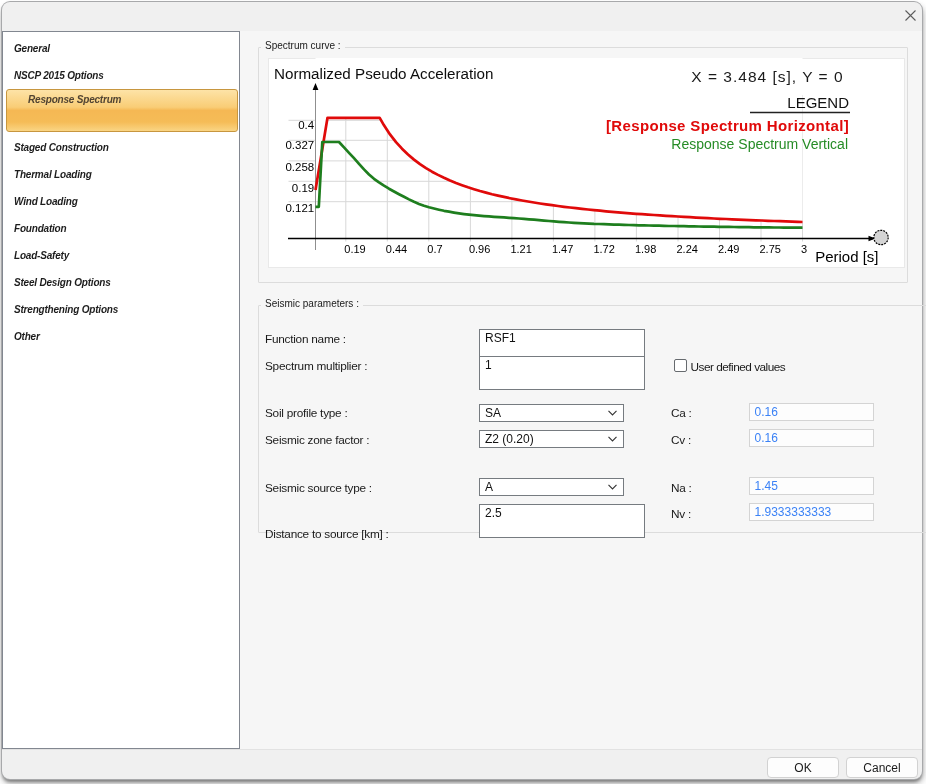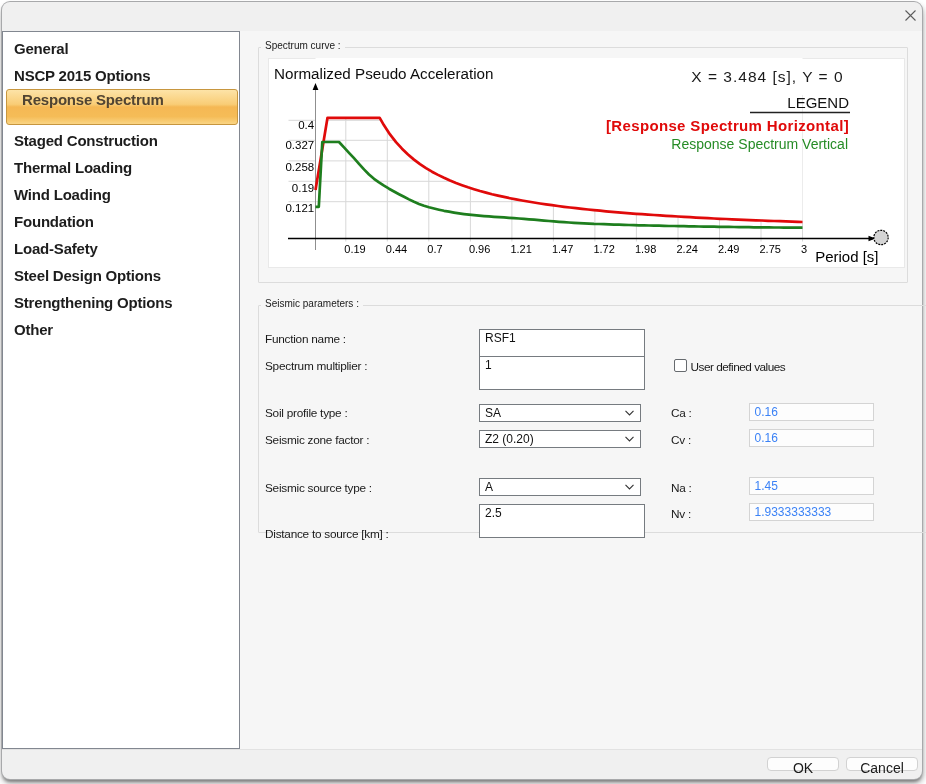--- a/index.html
+++ b/index.html
@@ -2,33 +2,33 @@
 <html><head>
 <meta charset="utf-8">
 <style>
 * { margin:0; padding:0; box-sizing:border-box; }
 html,body { width:926px; height:784px; background:#ffffff; font-family:"Liberation Sans", sans-serif; overflow:hidden; }
 #dlg { position:absolute; left:2px; top:2px; width:920px; height:777px; background:#f0f0f0; border-radius:8px; box-shadow:0 0 0 1px #a8a9ab, 0 3px 3px rgba(0,0,0,0.30), 0 5px 7px rgba(0,0,0,0.22), 2px 3px 6px rgba(0,0,0,0.14); }
 #panel { position:absolute; left:0; top:29px; width:920px; height:719px; background:#f6f6f6; border-bottom:1px solid #e2e2e2; border-radius:0 0 0 0; }
 #title { position:absolute; left:10px; top:6px; font-size:12.5px; color:#6e6e6e; letter-spacing:-0.2px;margin-top:27px; }
 #closex { position:absolute; left:902.5px; top:7.5px; }
 #listbox { position:absolute; left:0px; top:29px; width:238px; height:718px; background:#ffffff; border:1px solid #828790; }
-.li { height:27px; line-height:29px; padding-left:11px; font-size:15px; font-weight:bold; letter-spacing:-0.2px; color:#1d1d1d; white-space:nowrap; }
-.li.sel { position:relative; margin:1px 1px 1px 3px; height:36px; line-height:20.5px; padding-left:15px; border:1px solid #c7963f; border-radius:3px; color:#514432;
+.li { height:27px; line-height:29px; padding-left:11px; font-size:10px; font-weight:bold; letter-spacing:-0.2px; color:#1d1d1d; white-space:nowrap;font-style:italic; }
+.li.sel { position:relative; margin:1px 1px 1px 3px; height:43px; line-height:20.5px; padding-left:21px; border:1px solid #c7963f; border-radius:3px; color:#514432;
   background:linear-gradient(to bottom,#fde3a7 0%,#f9cd76 42%,#f5b854 50%,#f5bc57 78%,#fad584 100%); }
 .gb { position:absolute; border:1px solid #dcdcdc; border-radius:1px; }
 .gb > span { position:absolute; top:-8px; left:2px; background:#f6f6f6; padding:0 4px; font-size:10px; color:#202020; }
 #chartbox { position:absolute; left:266px; top:56px; width:637px; height:210px; background:#ffffff; border:1px solid #e9e9e9; }
 .flabel { position:absolute; font-size:11.8px; letter-spacing:-0.25px; color:#1a1a1a; white-space:nowrap; }
 .tb { position:absolute; left:477px; width:166px; height:34px; background:#fff; border:1px solid #767b80; font-size:12px; color:#111; padding:1px 0 0 5px; line-height:15px; }
-.dd { position:absolute; left:477px; width:162px; height:18px; background:#fff; border:1px solid #767b80; font-size:12px; color:#111; padding:1px 0 0 5px; line-height:15px; }
+.dd { position:absolute; left:477px; width:145px; height:18px; background:#fff; border:1px solid #767b80; font-size:12px; color:#111; padding:1px 0 0 5px; line-height:15px; }
 .dd svg { position:absolute; right:6px; top:5px; }
 .dis { position:absolute; left:747px; width:125px; height:18px; background:#fdfdfd; border:1px solid #d4d4d4; font-size:12px; color:#3b82f6; padding:1px 0 0 4.5px; line-height:15px; }
 #cb { position:absolute; left:671.5px; top:356.5px; width:13px; height:13px; background:#fff; border:1px solid #666a6e; border-radius:2px; }
-.btn { position:absolute; top:755px; width:72px; height:14px; background:#fdfdfd; border:1px solid #d2d2d2; border-radius:4px; font-size:14px; color:#1b1b1b; text-align:center; line-height:20px; }
+.btn { position:absolute; top:755px; width:72px; height:21px; background:#fdfdfd; border:1px solid #d2d2d2; border-radius:4px; font-size:12px; color:#1b1b1b; text-align:center; line-height:20px; }
 </style>
 </head>
 <body>
 <div id="dlg">
   <div id="panel"></div>
   <div id="title">Analysis Settings</div>
   <svg id="closex" width="11" height="11" viewBox="0 0 11 11">
       <path d="M0.5,0.5 L10.5,10.5 M10.5,0.5 L0.5,10.5" stroke="#5c5c5c" stroke-width="1.1"></path>
     </svg>
   <div id="listbox">

